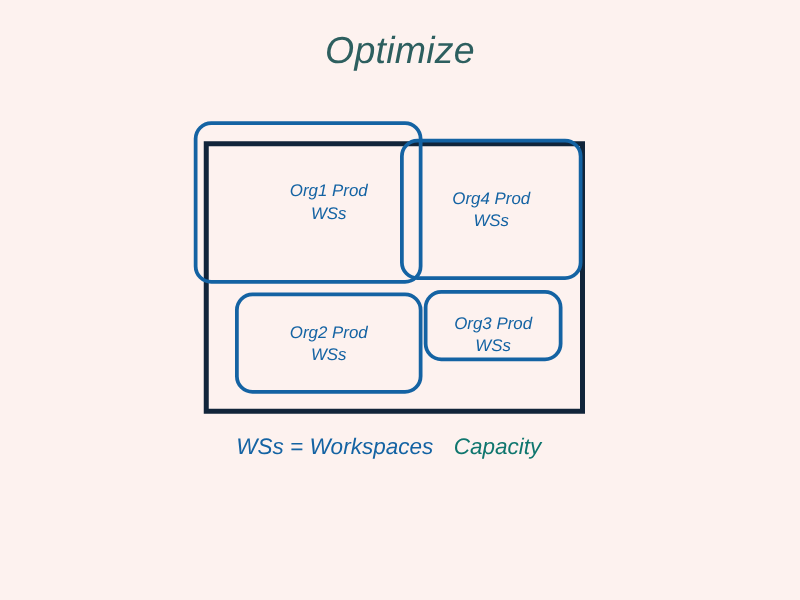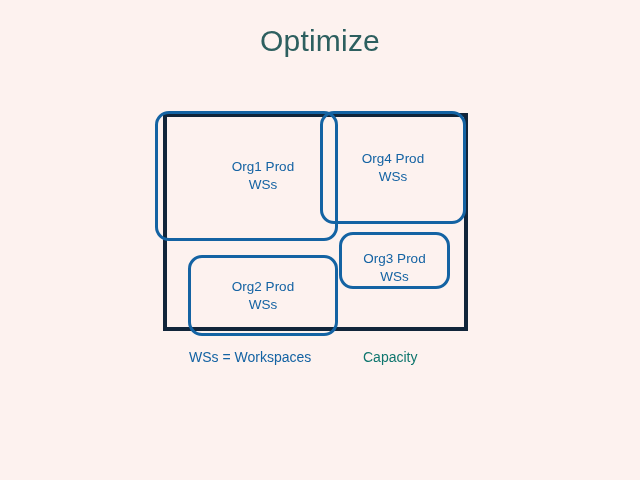--- a/index.html
+++ b/index.html
@@ -13,20 +13,21 @@
     font-family: "Liberation Sans", sans-serif;
     overflow: hidden;
     position: relative;
   }
 
   #canvas {
     position: absolute;
     inset: 0;
     width: 624px;
     height: 480px;
+    font-style: italic;
   }
 
   
   #title {
     position: absolute;
     left: 0;
     top: 22px;
     width: 640px;
     text-align: center;
     font-size: 30px;
@@ -75,36 +76,36 @@
   .org-label {
     color: #1463a3;
     font-size: 13.5px;
     line-height: 18px;
     text-align: center;
     font-weight: 400;
     white-space: pre-line;
     user-select: none;
   }
 
-  #org1-box { left: 155px; top: 111px; width: 183px; height: 130px; padding-left: 33px; }
+  #org1-box { left: 155px; top: 97px; width: 183px; height: 130px; padding-left: 33px; }
   #org4-box { left: 320px; top: 111px; width: 146px; height: 113px; }
   #org3-box { left: 339px; top: 232px; width: 111px; height: 57px; align-items: flex-end; }
-  #org2-box { left: 188px; top: 255px; width: 150px; height: 81px; }
+  #org2-box { left: 188px; top: 234px; width: 150px; height: 81px; }
 
   
   #legend {
     position: absolute;
     left: 163px;
     top: 347px;
     width: 305px;
     height: 20px;
   }
   .legend-item {
     position: absolute;
-    font-size: 14px;
+    font-size: 18px;
     line-height: 20px;
     white-space: nowrap;
   }
   #legend-ws {
     left: 26px;
     top: 0;
     color: #1463a3;
   }
   #legend-capacity {
     left: 200px;

